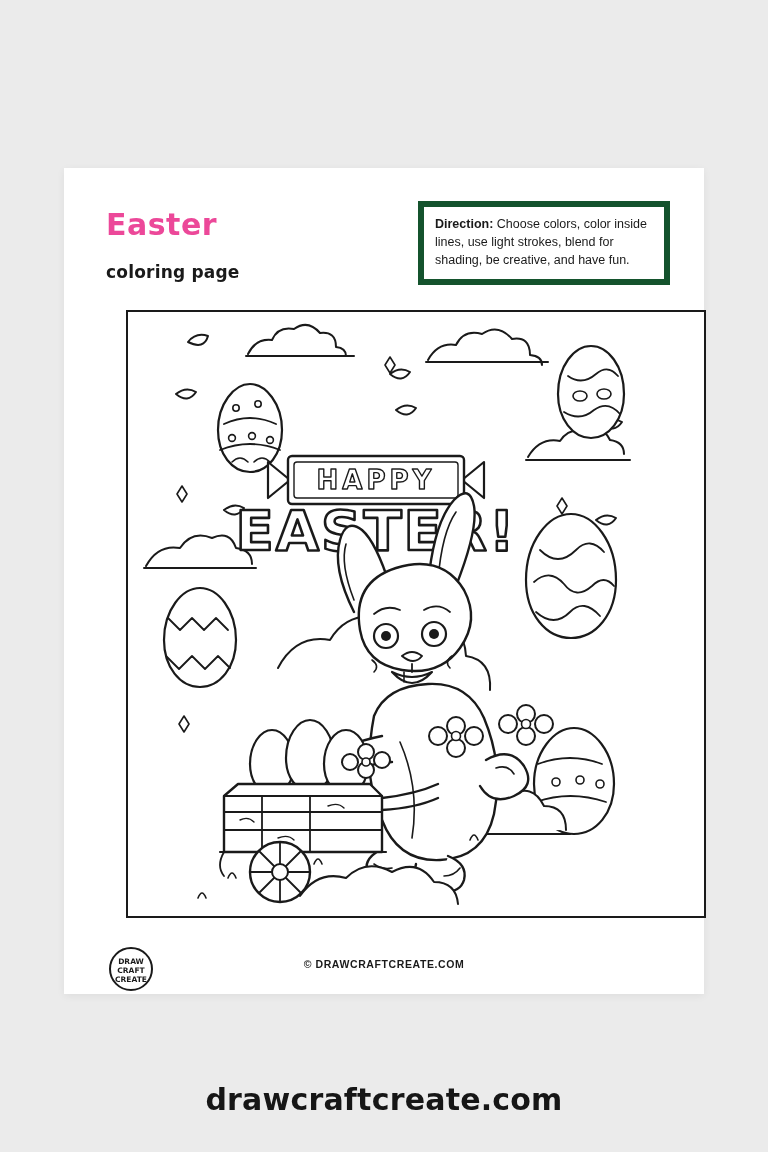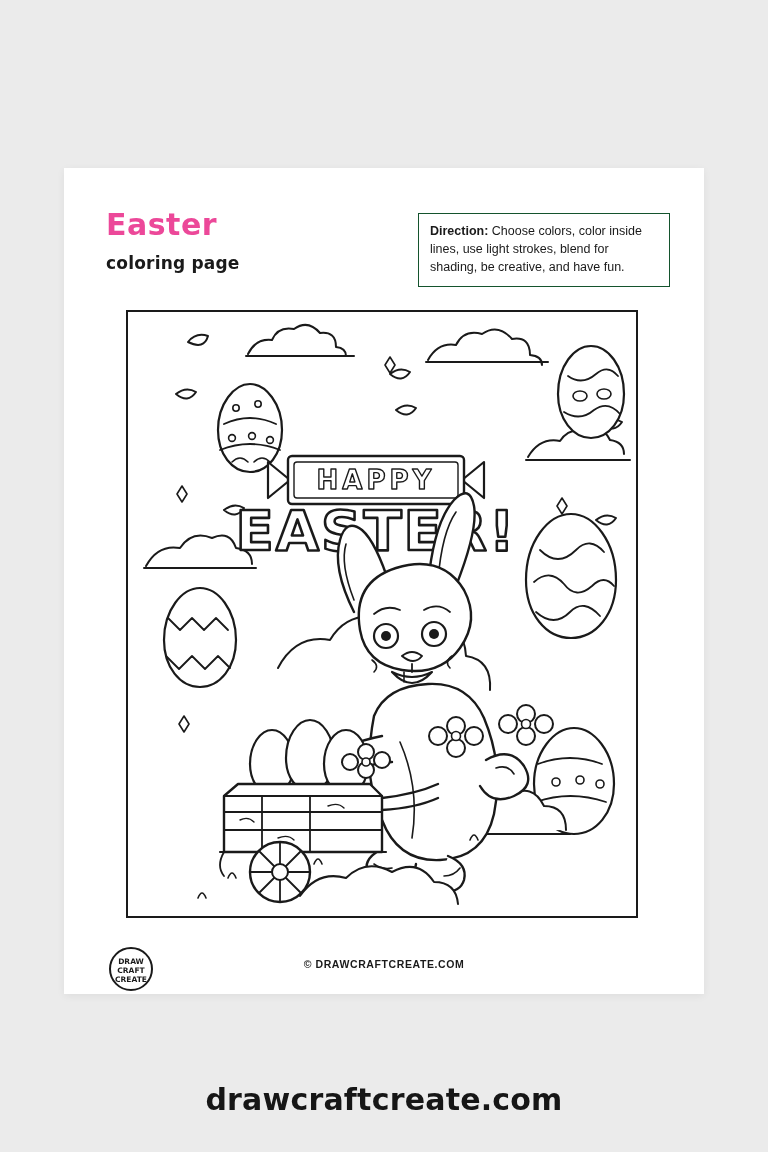--- a/index.html
+++ b/index.html
@@ -38,47 +38,46 @@
     font-weight: bold;
     color: #ec4899;
     letter-spacing: 0.5px;
     line-height: 1.1;
   }
   .title-sub {
     font-family: "DejaVu Sans", sans-serif;
     font-size: 17px;
     font-weight: bold;
     color: #1a1a1a;
-    margin-top: 12px;
+    margin-top: 21px;
     letter-spacing: 0.2px;
   }
   .direction-box {
     position: absolute;
     right: 34px;
     top: 33px;
     width: 252px;
-    border: 1px solid #14532d;
+    border: 6px solid #14532d;
     padding: 9px 11px 10px 11px;
     box-sizing: border-box;
-    margin-top: 12px;
   }
   .direction-text {
     font-family: "Liberation Sans", sans-serif;
     font-size: 12.5px;
     line-height: 1.42;
     color: #1a1a1a;
   }
   .direction-text b {
     font-weight: bold;
   }
   .art-frame {
     position: absolute;
     left: 62px;
     top: 142px;
-    width: 512px;
+    width: 580px;
     height: 608px;
     border: 2px solid #1a1a1a;
     box-sizing: border-box;
     overflow: hidden;
     background: #fff;
   }
   .art-frame svg {
     display: block;
   }
   .footer-copy {

